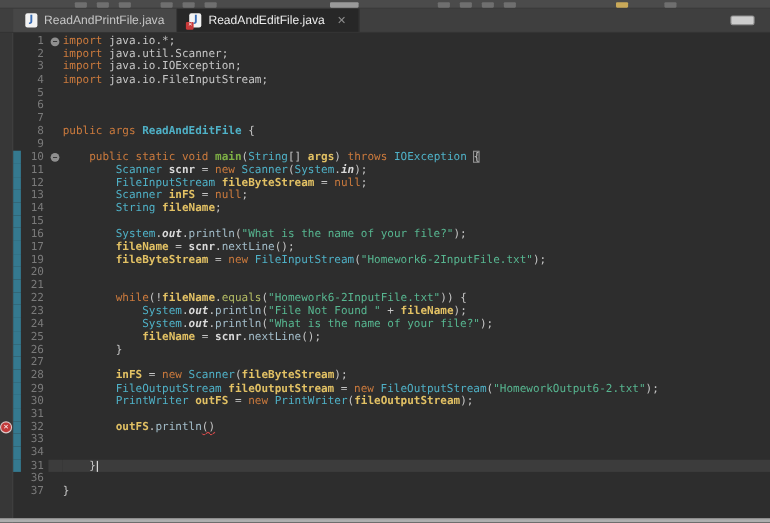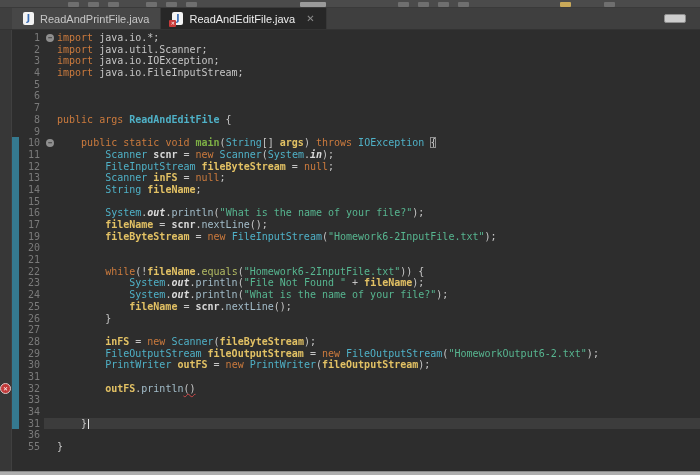--- a/index.html
+++ b/index.html
@@ -123,15 +123,15 @@
     <div class="row inrange"><div class="c-marker"></div><div class="c-range"></div><div class="c-num">27</div><div class="c-fold"></div><div class="c-code"></div></div>
     <div class="row inrange"><div class="c-marker"></div><div class="c-range"></div><div class="c-num">28</div><div class="c-fold"></div><div class="c-code"><span class="s-pl">        </span><span class="s-va">inFS</span><span class="s-pl"> = </span><span class="s-kw">new</span><span class="s-pl"> </span><span class="s-ty">Scanner</span><span class="s-pl">(</span><span class="s-va">fileByteStream</span><span class="s-pl">);</span></div></div>
     <div class="row inrange"><div class="c-marker"></div><div class="c-range"></div><div class="c-num">29</div><div class="c-fold"></div><div class="c-code"><span class="s-pl">        </span><span class="s-ty">FileOutputStream</span><span class="s-pl"> </span><span class="s-va">fileOutputStream</span><span class="s-pl"> = </span><span class="s-kw">new</span><span class="s-pl"> </span><span class="s-ty">FileOutputStream</span><span class="s-pl">(</span><span class="s-st">"HomeworkOutput6-2.txt"</span><span class="s-pl">);</span></div></div>
     <div class="row inrange"><div class="c-marker"></div><div class="c-range"></div><div class="c-num">30</div><div class="c-fold"></div><div class="c-code"><span class="s-pl">        </span><span class="s-ty">PrintWriter</span><span class="s-pl"> </span><span class="s-va">outFS</span><span class="s-pl"> = </span><span class="s-kw">new</span><span class="s-pl"> </span><span class="s-ty">PrintWriter</span><span class="s-pl">(</span><span class="s-va">fileOutputStream</span><span class="s-pl">);</span></div></div>
     <div class="row inrange"><div class="c-marker"></div><div class="c-range"></div><div class="c-num">31</div><div class="c-fold"></div><div class="c-code"></div></div>
     <div class="row inrange"><div class="c-marker"><span class="errico">✕</span></div><div class="c-range"></div><div class="c-num">32</div><div class="c-fold"></div><div class="c-code"><span class="s-pl">        </span><span class="s-va">outFS</span><span class="s-pl">.</span><span class="s-mi">println</span><span class="s-er">()</span></div></div>
     <div class="row inrange"><div class="c-marker"></div><div class="c-range"></div><div class="c-num">33</div><div class="c-fold"></div><div class="c-code"></div></div>
     <div class="row inrange"><div class="c-marker"></div><div class="c-range"></div><div class="c-num">34</div><div class="c-fold"></div><div class="c-code"></div></div>
     <div class="row inrange cur"><div class="c-marker"></div><div class="c-range"></div><div class="c-num">31</div><div class="c-fold"></div><div class="c-code"><span class="s-pl">    }</span><span class="cursor"></span></div></div>
     <div class="row"><div class="c-marker"></div><div class="c-range"></div><div class="c-num">36</div><div class="c-fold"></div><div class="c-code"></div></div>
-    <div class="row"><div class="c-marker"></div><div class="c-range"></div><div class="c-num">55</div><div class="c-fold"></div><div class="c-code"><span class="s-pl">}</span></div></div>
+    <div class="row"><div class="c-marker"></div><div class="c-range"></div><div class="c-num">37</div><div class="c-fold"></div><div class="c-code"><span class="s-pl">}</span></div></div>
     <div class="bottomstrip"></div>
 </div>
 
 </body></html>

